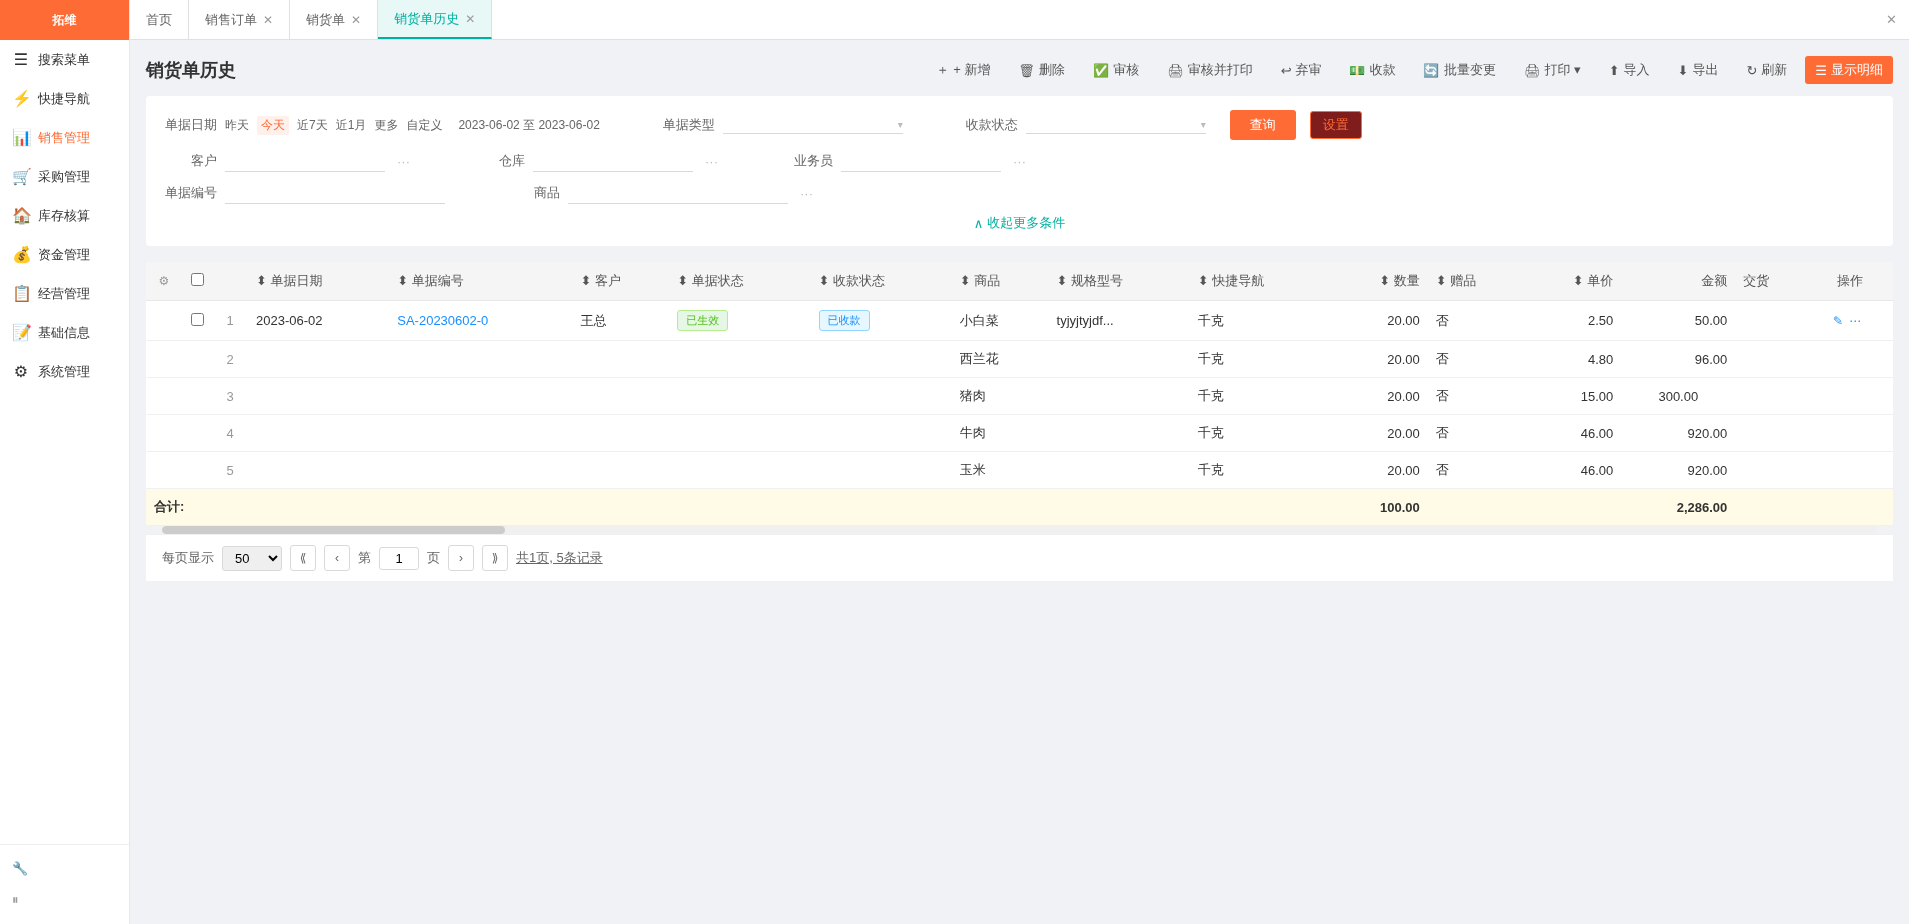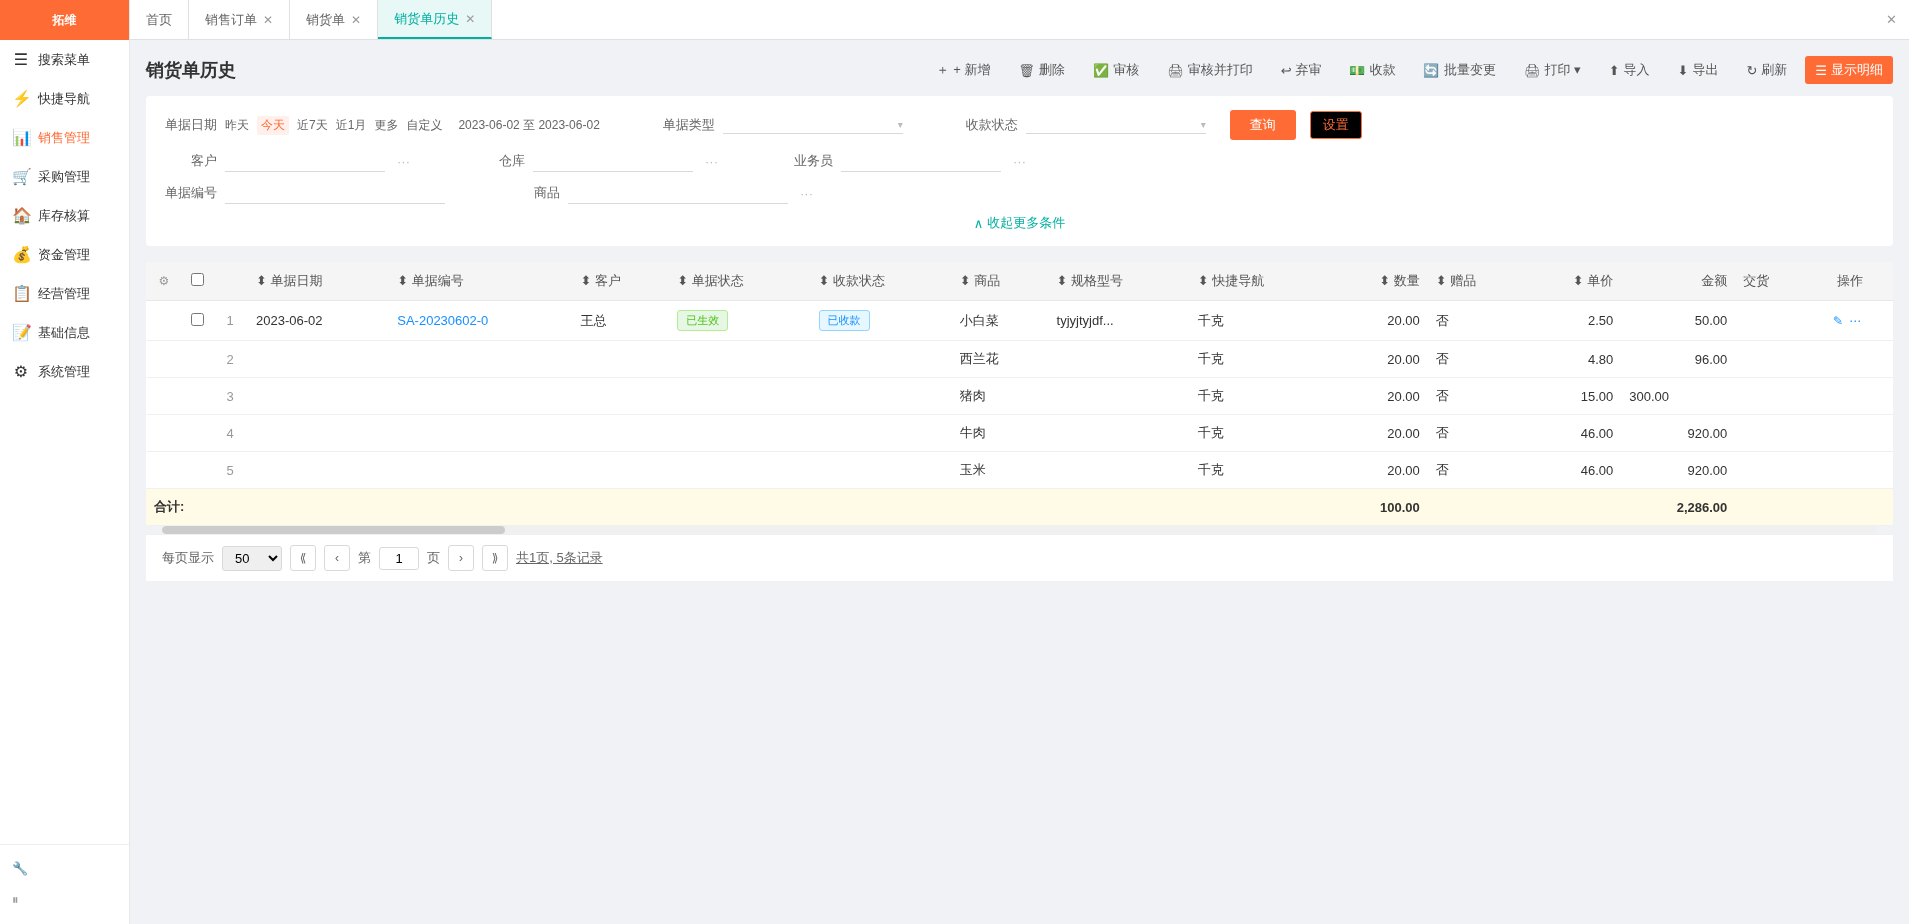--- a/index.html
+++ b/index.html
@@ -24,21 +24,21 @@
     .tab-close { font-size: 12px; color: #999; cursor: pointer; }
     .tab-bar-close { margin-left: auto; padding: 0 12px; display: flex; align-items: center; color: #999; cursor: pointer; }
 
     
     .page { flex: 1; overflow: auto; padding: 16px; background: #f0f2f5; }
     .page-header { display: flex; align-items: center; justify-content: space-between; margin-bottom: 12px; }
     .page-title { font-size: 18px; font-weight: bold; color: #333; }
     .toolbar { display: flex; align-items: center; gap: 8px; flex-wrap: wrap; }
     .toolbar-btn { display: flex; align-items: center; gap: 4px; padding: 5px 10px; border: none; background: transparent; cursor: pointer; color: #555; font-size: 12px; white-space: nowrap; }
     .btn-query { background: #ff6b35; color: #fff; border: none; padding: 6px 20px; border-radius: 3px; cursor: pointer; font-size: 13px; }
-    .btn-settings { background: #000000; color: #ff6b35; border: 1px solid #ff6b35; padding: 4px 12px; border-radius: 3px; cursor: pointer; font-size: 13px; }
+    .btn-settings { background: #7f1d1d; color: #ff6b35; border: 1px solid #ff6b35; padding: 4px 12px; border-radius: 3px; cursor: pointer; font-size: 13px; }
 
     
     .filter-area { background: #fff; border-radius: 4px; padding: 14px 16px; margin-bottom: 16px; }
     .filter-row { display: flex; align-items: center; gap: 20px; margin-bottom: 10px; flex-wrap: wrap; }
     .filter-row:last-child { margin-bottom: 0; }
     .filter-item { display: flex; align-items: center; gap: 8px; }
     .filter-label { color: #666; white-space: nowrap; min-width: 55px; text-align: right; }
     .filter-input { border: none; border-bottom: 1px solid #d9d9d9; padding: 3px 0; width: 160px; outline: none; font-size: 13px; }
     .filter-dots { color: #bbb; cursor: pointer; margin-left: 4px; }
     .date-shortcuts { display: flex; gap: 8px; align-items: center; }
@@ -395,21 +395,21 @@
     <td><span class="link-blue"></span></td>
     <td></td>
     <td><span></span></td>
     <td><span></span></td>
     <td>猪肉</td>
     <td></td>
     <td>千克</td>
     <td style="text-align:right;">20.00</td>
     <td>否</td>
     <td style="text-align:right;">15.00</td>
-    <td style="text-align:left;">300.00</td>
+    <td style="text-align:center;">300.00</td>
     <td></td>
     <td style="text-align:center;"></td>
   </tr>
             <tr>
     <td class="settings-cell"></td>
     <td class="checkbox-cell">
       
     </td>
     <td class="row-num">4</td>
     <td></td>

